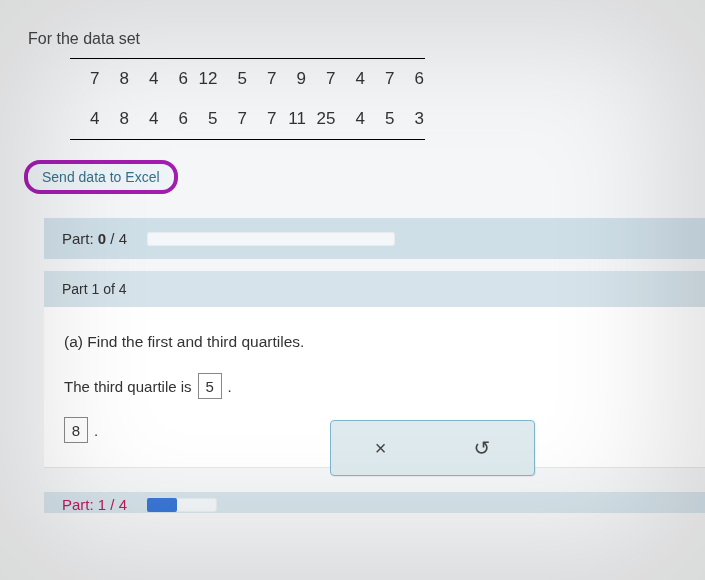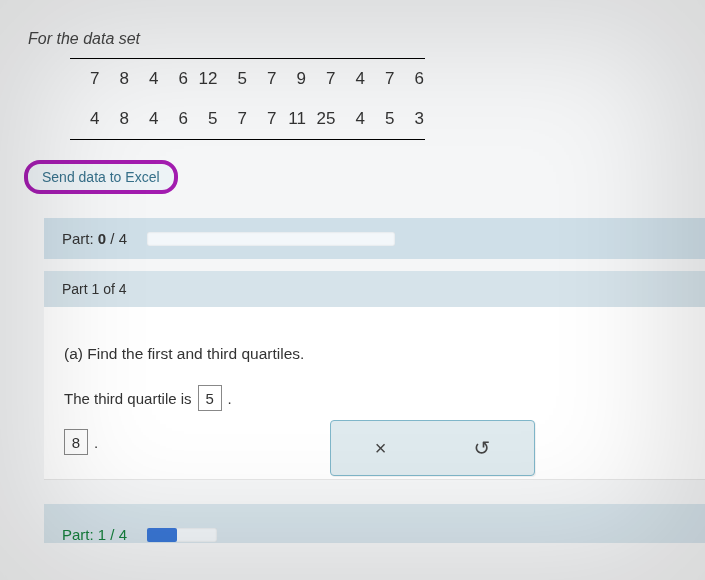--- a/index.html
+++ b/index.html
@@ -6,21 +6,21 @@
     body {
       font-family: 'Segoe UI', Arial, sans-serif;
       background: #f5f6f7;
       width: 705px;
       height: 580px;
       overflow: hidden;
       color: #333;
       position: relative;
     }
     .container { padding: 30px 20px 0 28px; }
-    .intro { font-size: 16px; color: #444; margin-bottom: 10px; font-style: italic; }
+    .intro { font-size: 16px; color: #444; margin-bottom: 10px; }
     .data-table-wrap { margin-left: 42px; margin-bottom: 20px; width: 355px; }
     .data-table {
       border-collapse: collapse;
       width: 100%;
     }
     .data-table tbody { display: block; border-top: 1px solid #000; border-bottom: 1px solid #000; }
     .data-table tr { display: flex; }
     .data-table td {
       padding: 10px 0;
       text-align: right;
@@ -69,21 +69,21 @@
       font-size: 14px;
       color: #333;
       margin-left: 16px;
       margin-right: -20px;
       margin-top: 12px;
     }
     .panel {
       background: #fff;
       margin-left: 16px;
       margin-right: -20px;
-      padding: 38px 20px 24px 20px;
+      padding: 26px 20px 24px 20px;
       border-bottom: 1px solid #e6e6e6;
     }
     .panel .q { font-size: 15.5px; margin-bottom: 22px; color: #333; }
     .panel .line { font-size: 15px; color: #333; display: flex; align-items: center; gap: 6px; margin-bottom: 18px; }
     .answer-box {
       display: inline-flex; align-items: center; justify-content: center;
       min-width: 24px; height: 26px;
       border: 1px solid #888; background: #fff;
       padding: 0 5px; font-size: 15px;
     }
@@ -95,23 +95,23 @@
       background: #dfeaee;
       border-radius: 4px;
       display: flex; align-items: center; justify-content: space-around;
       box-shadow: 1px 1px 0 rgba(0,0,0,0.05);
     }
     .tool-panel .x-icon { font-size: 20px; color: #444; cursor: pointer; }
     .tool-panel .reset-icon { font-size: 20px; color: #444; cursor: pointer; }
     .bottom-bar {
       margin-top: 24px;
       background: #d6e3ea;
-      padding: 22px 18px 0 18px;
+      padding: 4px 18px 0 18px;
       font-size: 15px;
-      color: #15803d;
+      color: #be185d;
       margin-left: 16px;
       margin-right: -20px;
       display: flex; align-items: center; gap: 20px;
     }
     .bottom-bar .progress-slot { width: 70px; }
     .bottom-bar .progress-slot .fill { width: 30px; }
     .vignette {
       pointer-events: none;
       position: absolute; inset: 0;
       box-shadow: inset 0 0 120px 40px rgba(0,0,0,0.12);

